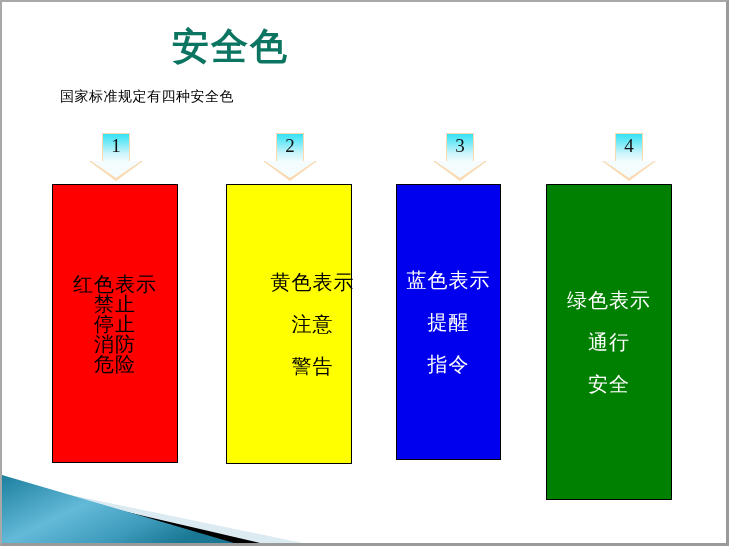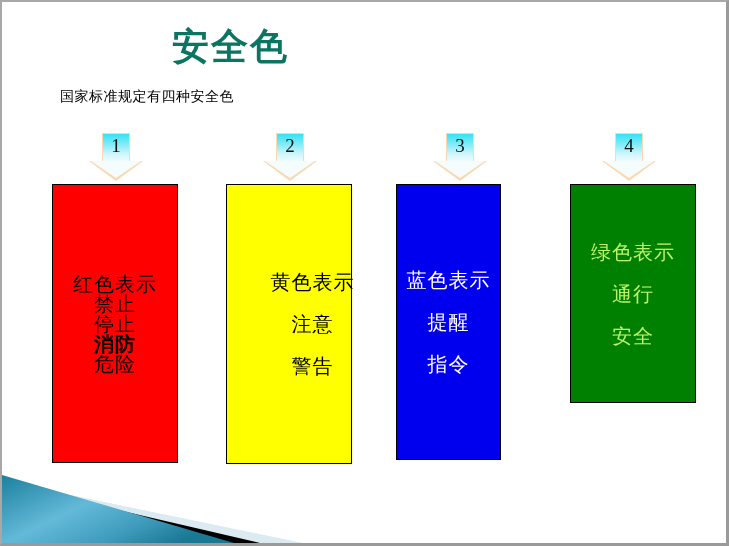--- a/index.html
+++ b/index.html
@@ -180,34 +180,34 @@
         </div>
         <div class="num">4</div>
       </div>
     </div>
 
   <div id="boxes-layer">
       <div class="colorbox" style="left: 50px; width: 126px; height: 279px; background: rgb(255, 0, 0); color: rgb(0, 0, 0);">
         <div class="line" style="line-height: 1;">红色表示</div>
         <div class="line" style="line-height: 1;">禁止</div>
         <div class="line" style="line-height: 1;">停止</div>
-        <div class="line" style="line-height: 1; font-weight: bold;">消防</div>
+        <div class="line" style="line-height: 1;">消防</div>
         <div class="line" style="line-height: 1;">危险</div>
       </div>
       <div class="colorbox" style="left: 224px; width: 126px; height: 280px; background: rgb(255, 255, 0); color: rgb(0, 0, 0); padding-left: 47px;">
         <div class="line" style="line-height: 2.1;">黄色表示</div>
         <div class="line" style="line-height: 2.1;">注意</div>
         <div class="line" style="line-height: 2.1;">警告</div>
       </div>
       <div class="colorbox" style="left: 394px; width: 105px; height: 276px; background: rgb(0, 0, 238); color: rgb(255, 255, 255);">
         <div class="line" style="line-height: 2.1;">蓝色表示</div>
         <div class="line" style="line-height: 2.1;">提醒</div>
         <div class="line" style="line-height: 2.1;">指令</div>
       </div>
-      <div class="colorbox" style="left: 568px; width: 126px; height: 219px; background: rgb(0, 128, 0); color: #bef264;">
+      <div class="colorbox" style="left: 544px; width: 126px; height: 316px; background: rgb(0, 128, 0); color: #ffffff;">
         <div class="line" style="line-height: 2.1;">绿色表示</div>
         <div class="line" style="line-height: 2.1;">通行</div>
         <div class="line" style="line-height: 2.1;">安全</div>
       </div>
     </div>
 
   <svg id="deco" viewBox="0 0 480 100" preserveAspectRatio="none">
     <defs>
       <linearGradient id="gblue" x1="0" y1="0" x2="1" y2="0.6">
         <stop offset="0%" stop-color="#1d7f9e"></stop>

